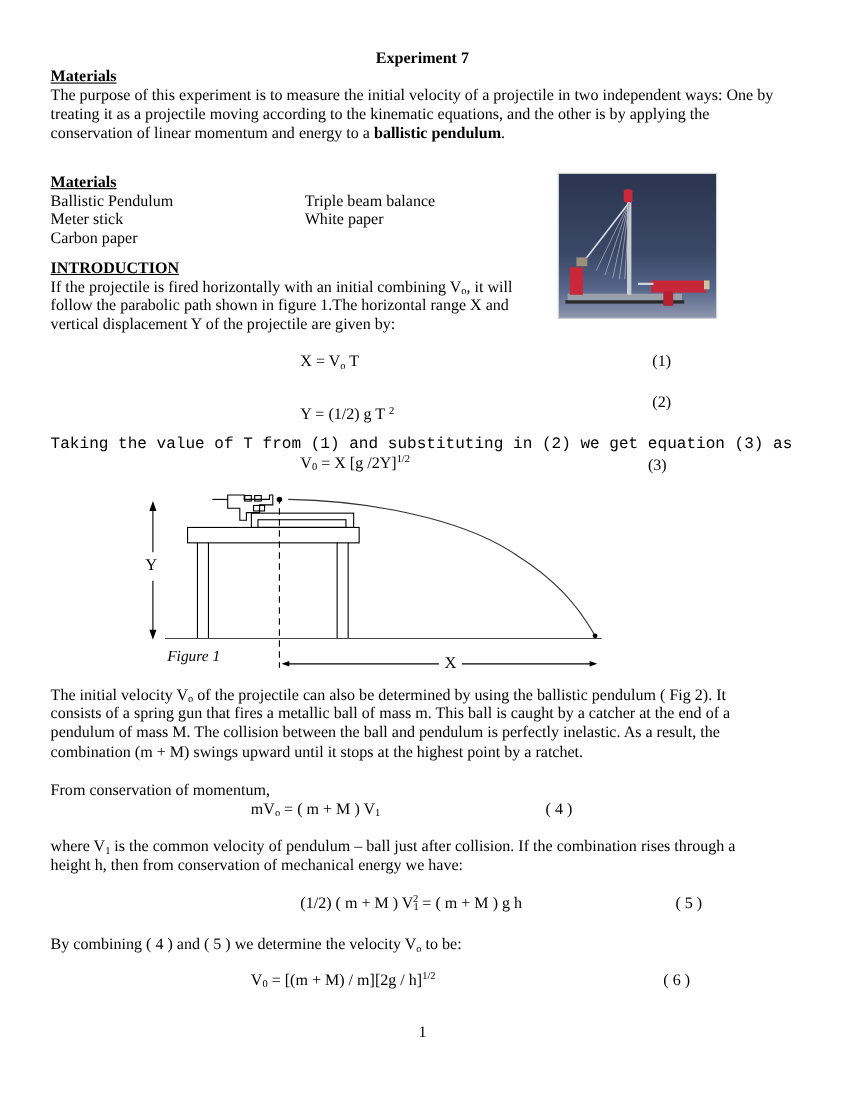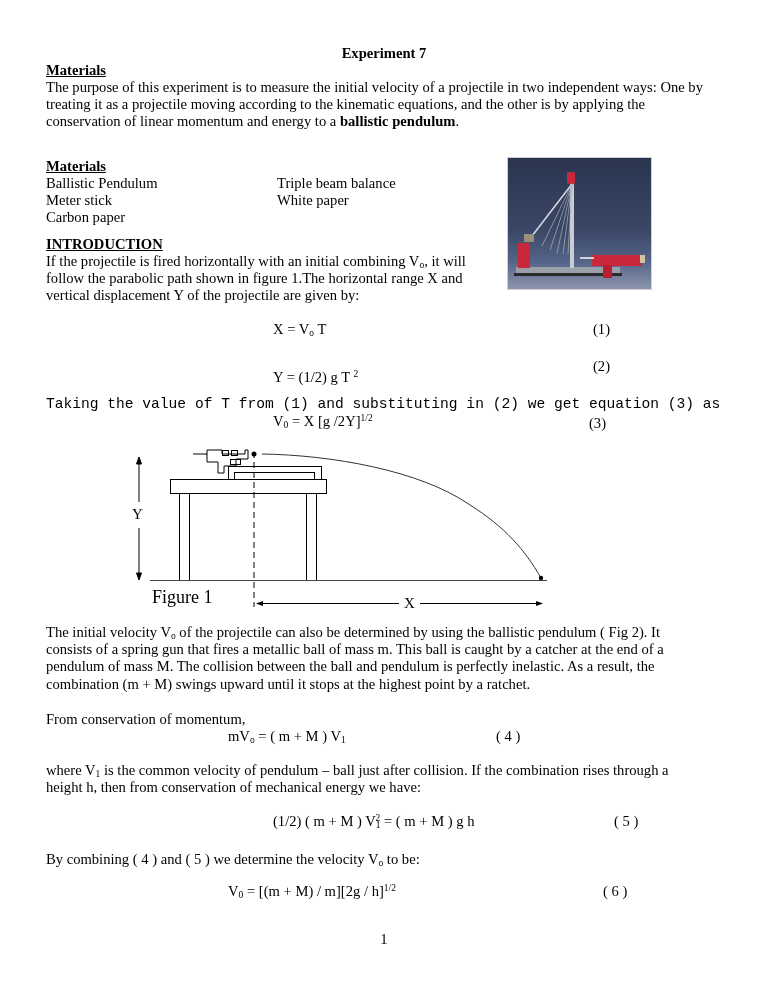--- a/index.html
+++ b/index.html
@@ -109,21 +109,21 @@
 
   <g stroke="#000" stroke-width="1">
     <line x1="260" y1="603.5" x2="399" y2="603.5"></line>
     <line x1="420" y1="603.5" x2="537" y2="603.5"></line>
   </g>
   <polygon points="256,603.5 263,601 263,606" fill="#000"></polygon>
   <polygon points="543,603.5 536,601 536,606" fill="#000"></polygon>
 </svg>
 <div class="abs" style="left:132px; top:506px; font-size:15px;">Y</div>
 <div class="abs" style="left:404px; top:595px; font-size:15px;">X</div>
-<div class="abs" style="left:152px; top:589px; font-size:18px;">Figure 1</div>
+<div class="abs" style="left:152px; top:589px; font-size:14px;font-style:italic;">Figure 1</div>
 
 <div class="abs para" style="top:624px;"><span>The initial velocity V</span><sub>o</sub><span> of the projectile can also be determined by using the ballistic pendulum ( Fig 2). It consists of a spring gun that fires a metallic ball of mass m. This ball is caught by a catcher at the end of a pendulum of mass M. The collision between the ball and pendulum is perfectly inelastic. As a result, the combination (m + M) swings upward until it stops at the highest point by a ratchet.</span></div>
 
 <div class="abs" style="left:46px; top:711px;">From conservation of momentum,</div>
 
 <div class="abs" style="left:228px; top:728px;"><span>mV</span><sub>o</sub><span>  =  ( m + M ) V</span><sub>1</sub></div>
 <div class="abs" style="left:496px; top:728px;">( 4 )</div>
 
 <div class="abs para" style="top:762px;"><span>where V</span><sub>1</sub><span> is the common velocity of  pendulum – ball just after collision. If the combination rises through a height h, then from conservation of mechanical energy we have:</span></div>
 

